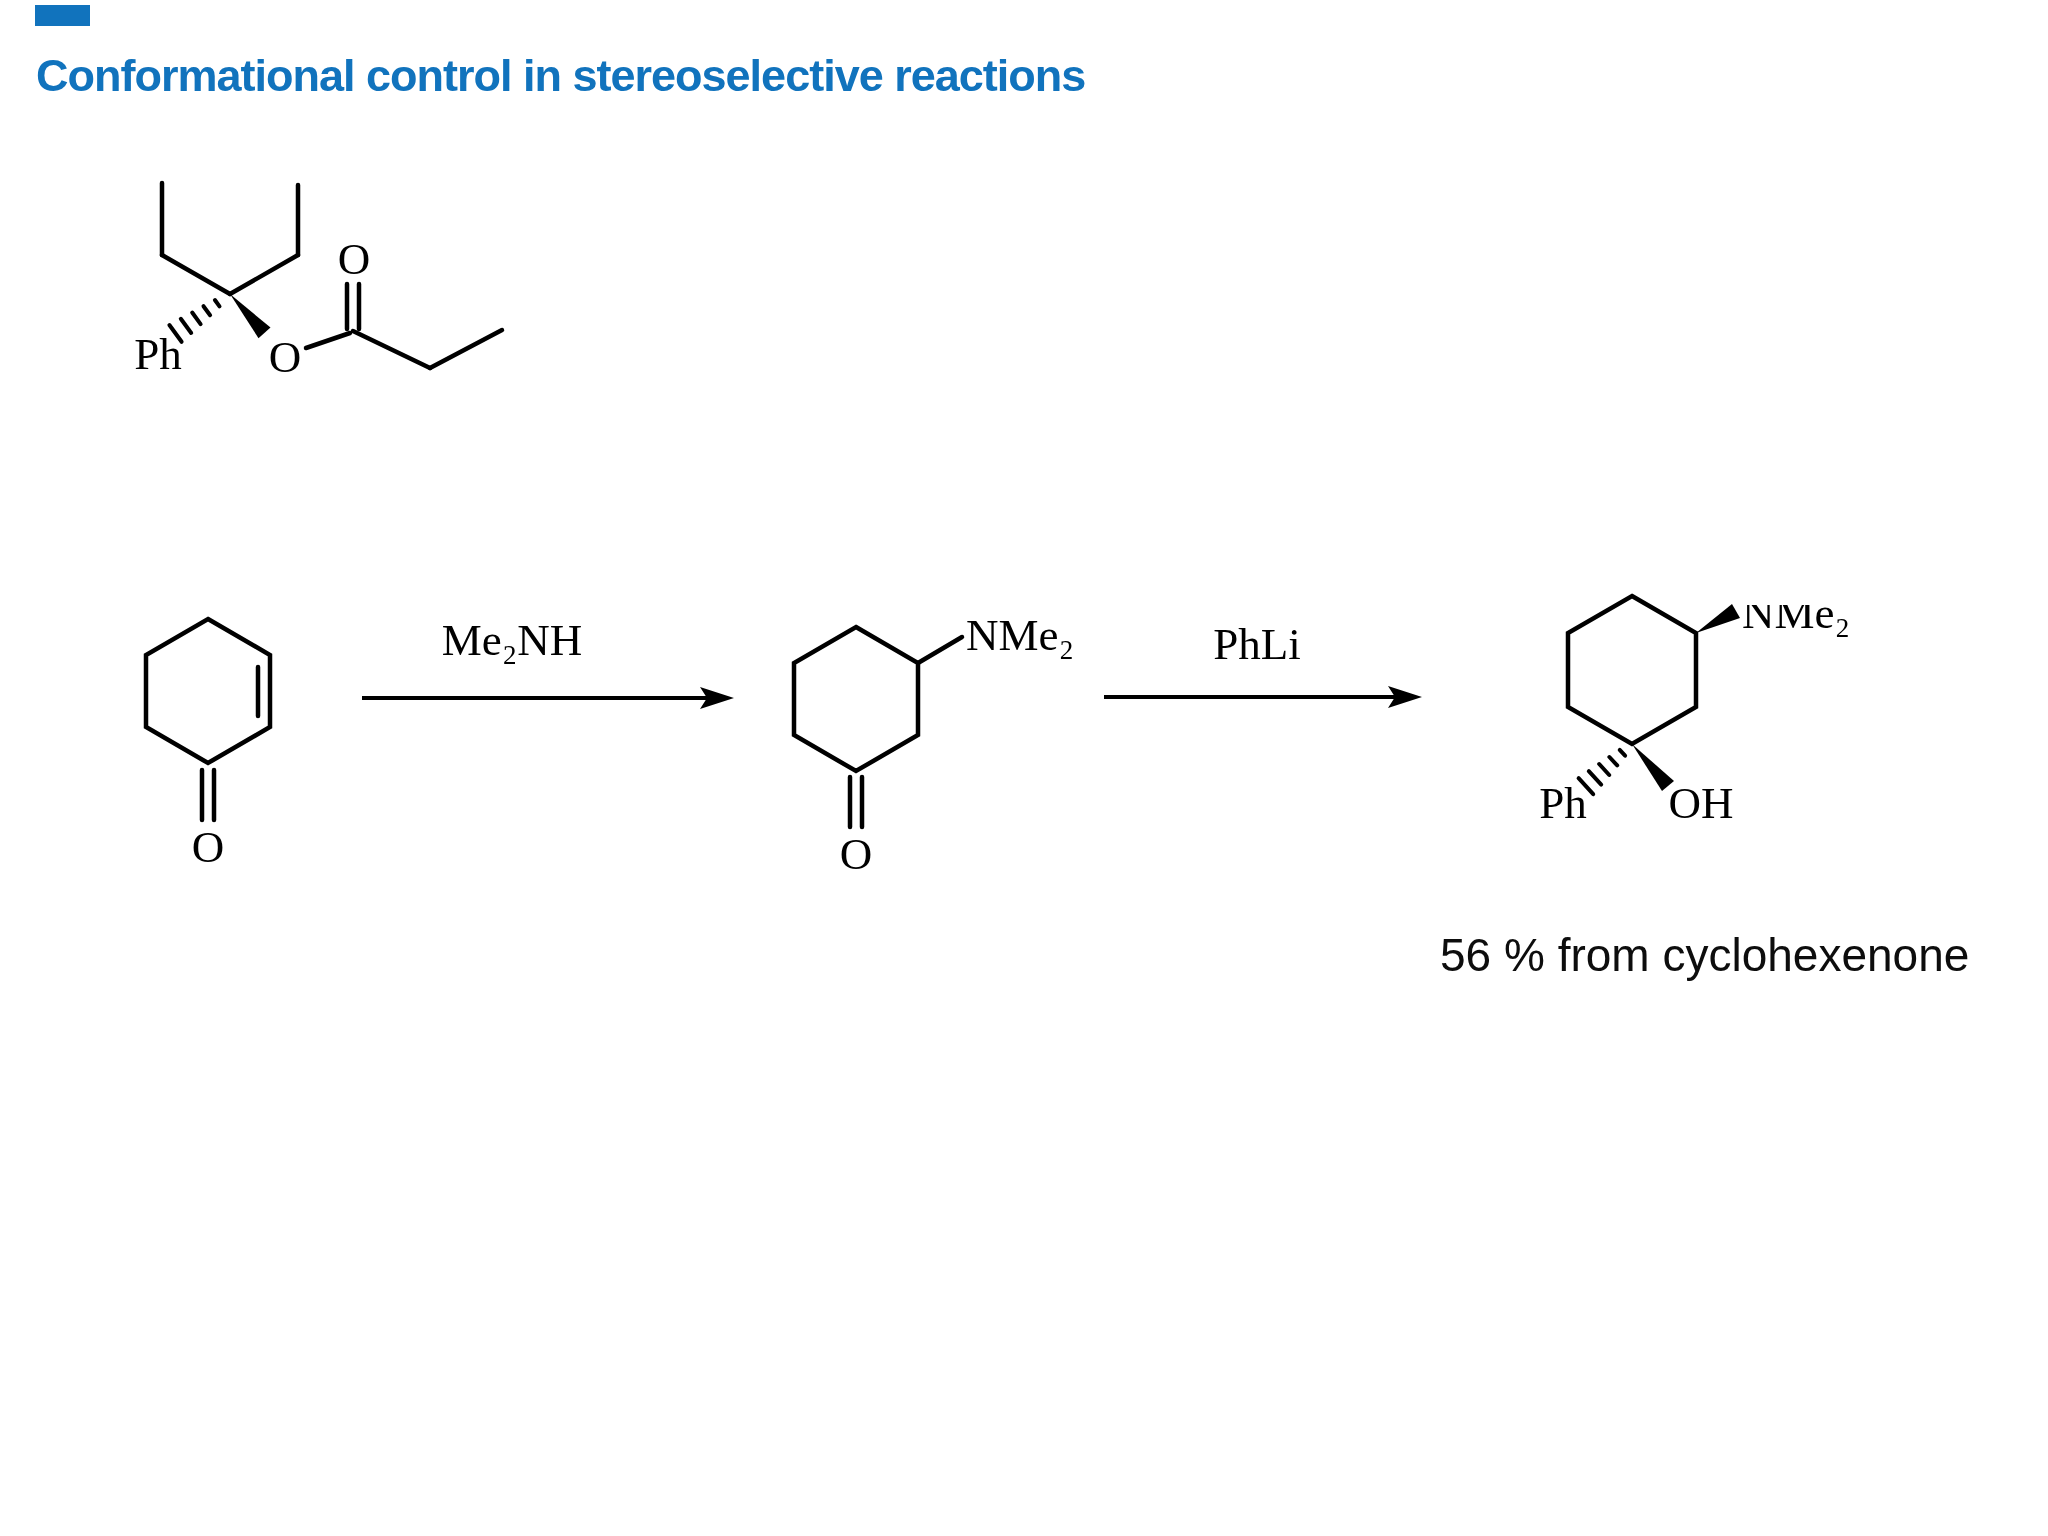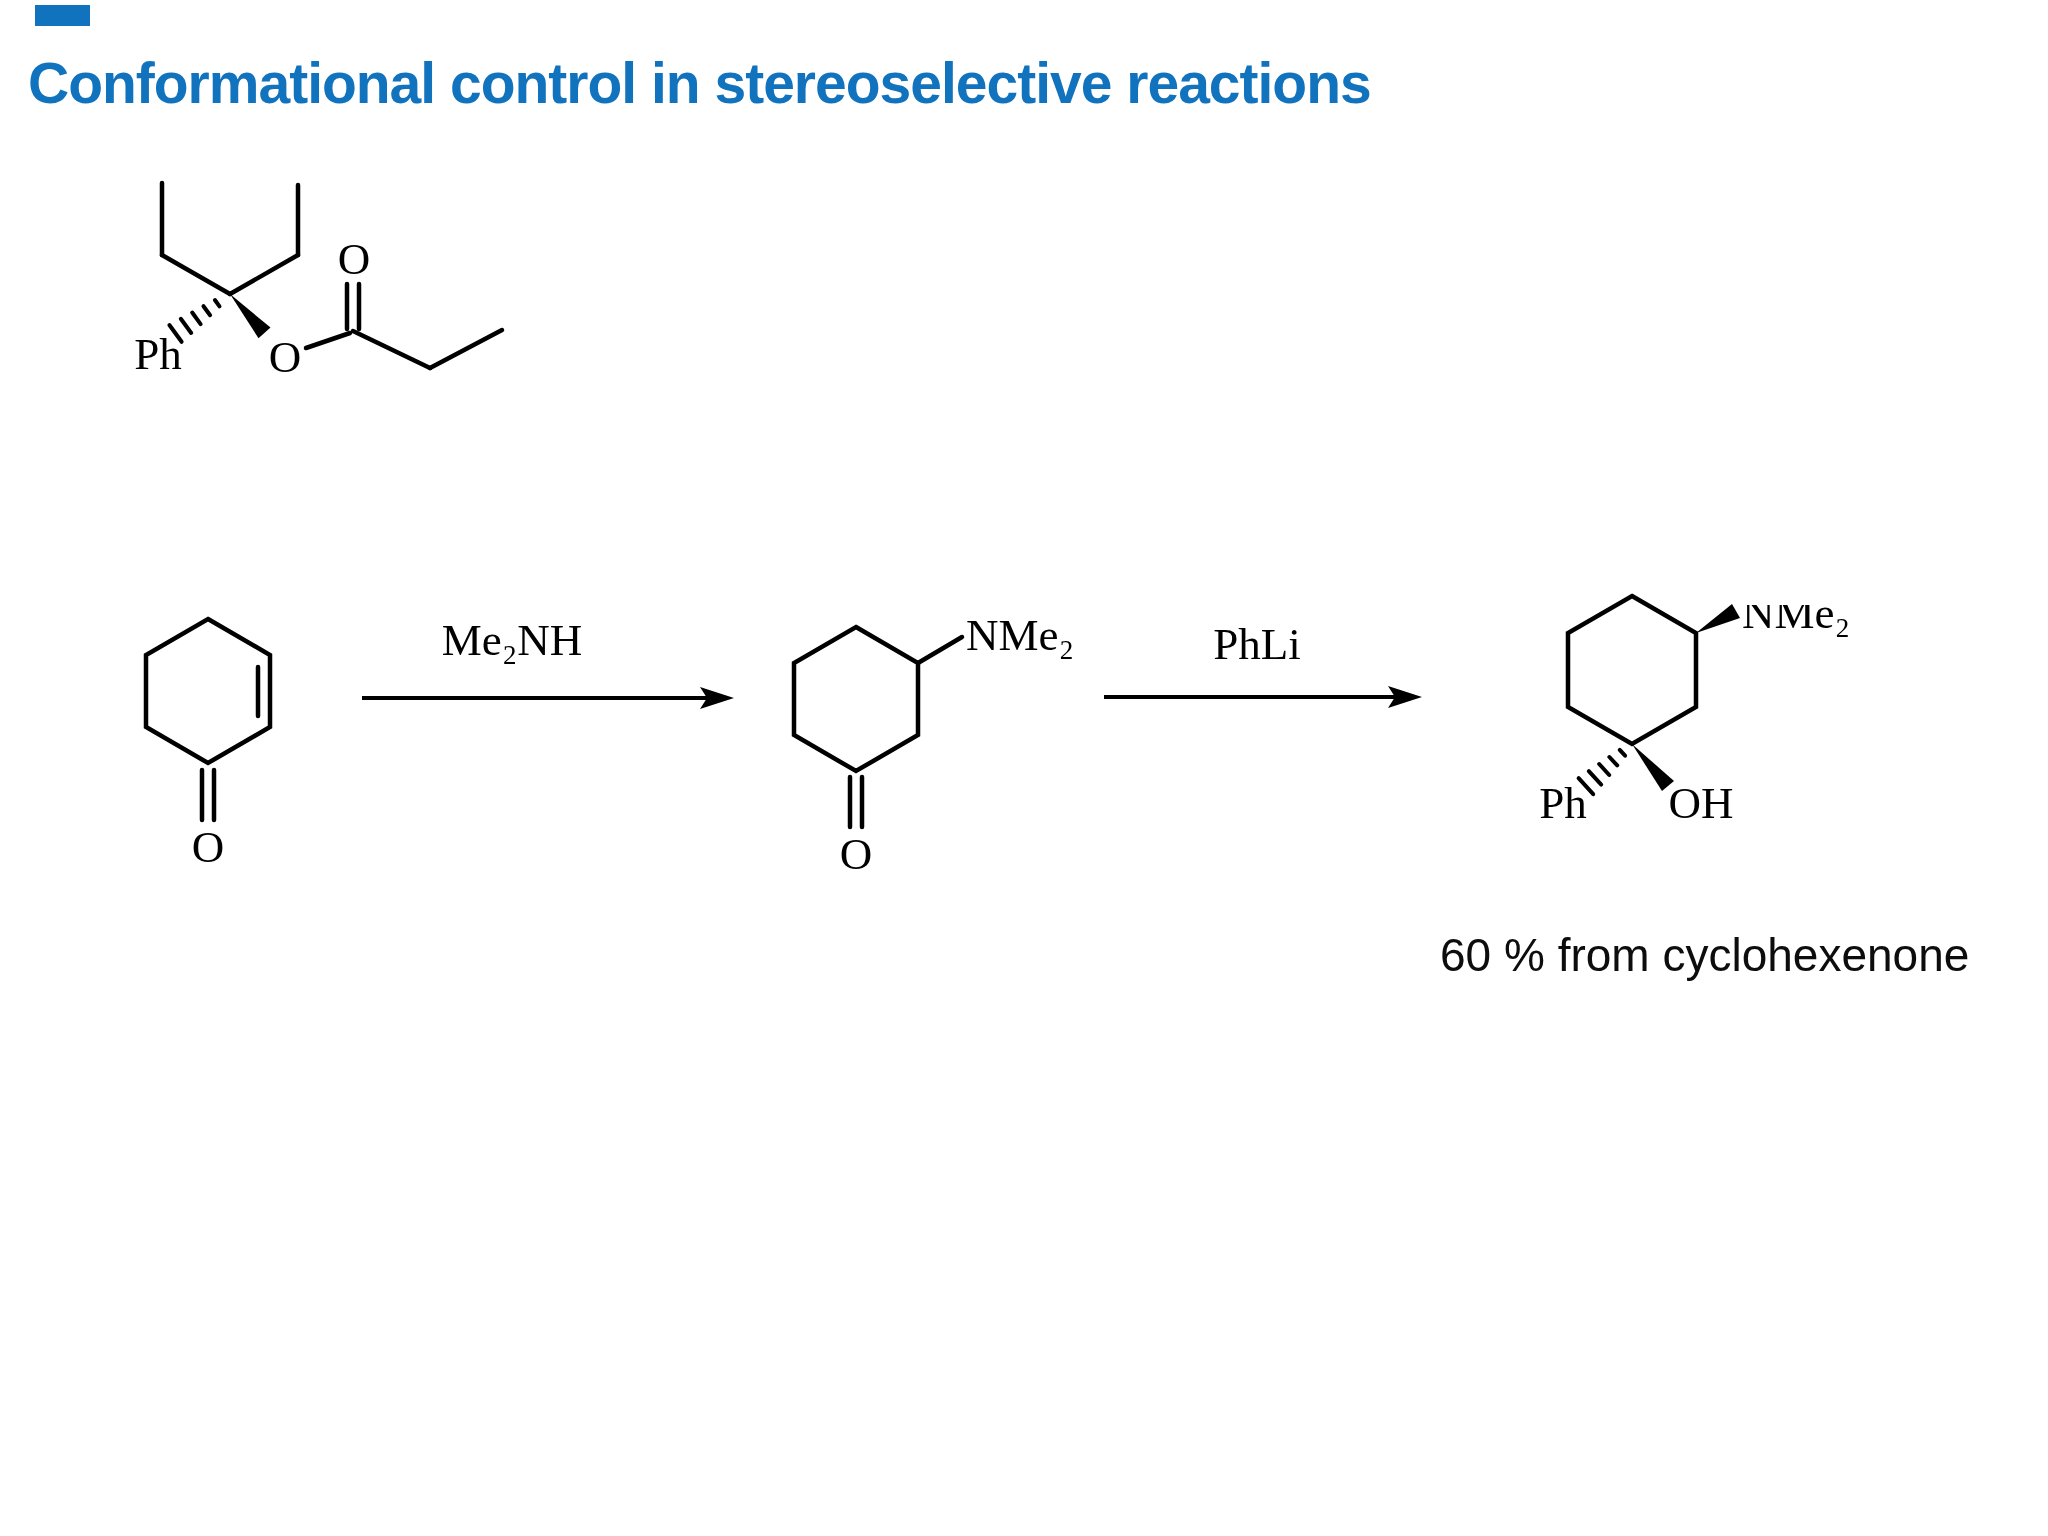--- a/index.html
+++ b/index.html
@@ -1,19 +1,19 @@
 <!DOCTYPE html>
 <html><head>
 <meta charset="utf-8">
 <style>
   html,body{margin:0;padding:0;background:#ffffff;}
   #slide{position:relative;width:2048px;height:1536px;background:#ffffff;overflow:hidden;
          font-family:"Liberation Sans",sans-serif;}
   #corner-mark{position:absolute;left:35px;top:5px;width:55px;height:21px;}
-  #title{position:absolute;left:28px;top:50px;font-size:57px;font-weight:bold;
+  #title{position:absolute;left:36px;top:50px;font-size:45px;font-weight:bold;
          letter-spacing:-1px;white-space:nowrap;}
   #caption{position:absolute;left:1440px;top:928px;font-size:46px;color:#0d0d0d;white-space:nowrap;}
   svg{position:absolute;left:0;top:0;}
   .bond{stroke:#000;stroke-width:4.5;fill:none;stroke-linecap:round;}
   .wedge{fill:#000;stroke:none;}
   .hash{stroke:#000;stroke-width:4;stroke-linecap:round;}
   .atomlabel{font-family:"Liberation Serif","DejaVu Serif",serif;font-size:45px;fill:#000;}
   .reagent{font-family:"Liberation Serif","DejaVu Serif",serif;font-size:45px;fill:#000;}
   .arrowline{stroke:#000;stroke-width:4;fill:none;}
   .arrowhead{fill:#000;stroke:none;}
@@ -101,15 +101,15 @@
         <line class="hash" x1="1588.8" y1="771.2" x2="1601.2" y2="784.6"></line>
         <line class="hash" x1="1578.6" y1="778.2" x2="1593.2" y2="794.2"></line>
       </g>
       <text class="atomlabel" x="1563" y="818" text-anchor="middle">Ph</text>
 
       <polygon class="wedge" points="1632,744 1662,791 1674,781"></polygon>
       <text class="atomlabel" x="1701" y="818" text-anchor="middle">OH</text>
     </g>
   </svg>
 
-  <div id="caption">60 % from cyclohexenone</div>
+  <div id="caption">56 % from cyclohexenone</div>
 
 </div>
 
 </body></html>

